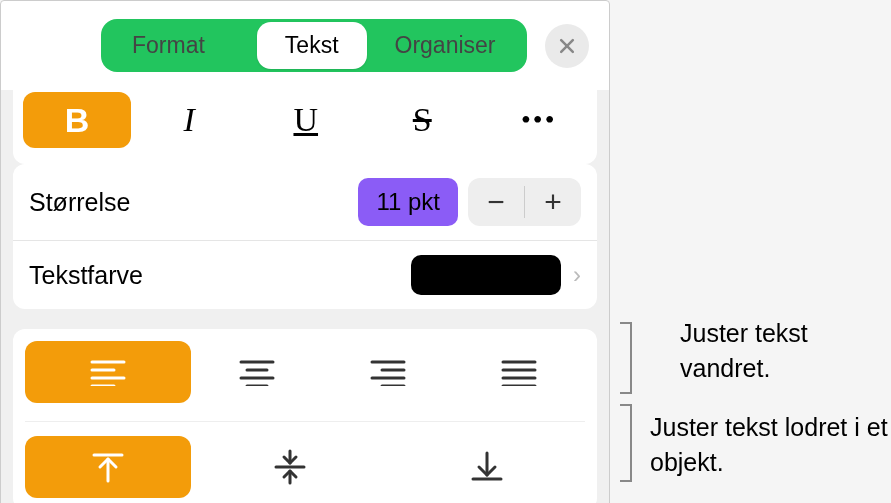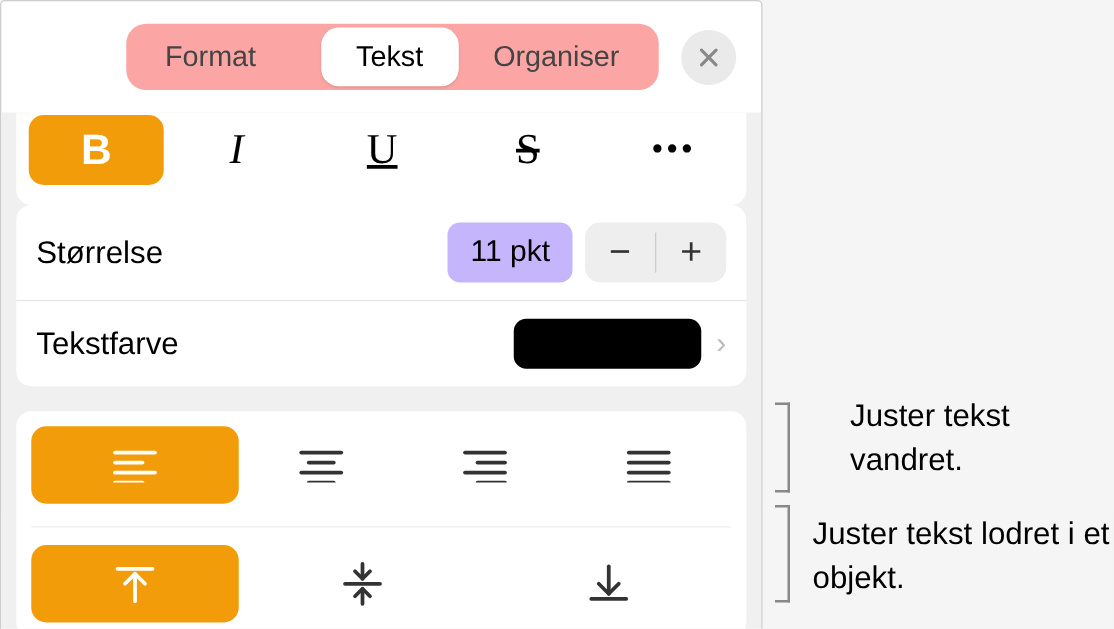--- a/index.html
+++ b/index.html
@@ -22,21 +22,21 @@
       overflow: hidden;
     }
     .tabs-header {
       display: flex;
       align-items: center;
       padding: 18px 20px;
       gap: 0;
     }
     .tab-group {
       display: flex;
-      background: #fca5a5;
+      background: #22c55e;
       border-radius: 16px;
       padding: 3px;
       margin-left: 80px;
     }
     .tab {
       padding: 10px 28px;
       font-size: 23px;
       color: #444;
       cursor: pointer;
       border-radius: 14px;
@@ -106,21 +106,21 @@
       border-radius: 12px 12px 0 0;
       padding: 14px 16px;
       border-bottom: 1px solid #e5e5e5;
     }
     .size-label {
       font-size: 25px;
       color: #000;
       flex: 1;
     }
     .size-value {
-      background: #c4b5fd;
+      background: #8b5cf6;
       border-radius: 10px;
       padding: 10px 18px;
       font-size: 24px;
       margin-right: 10px;
     }
     .stepper {
       display: flex;
       background: #eee;
       border-radius: 12px;
       overflow: hidden;

